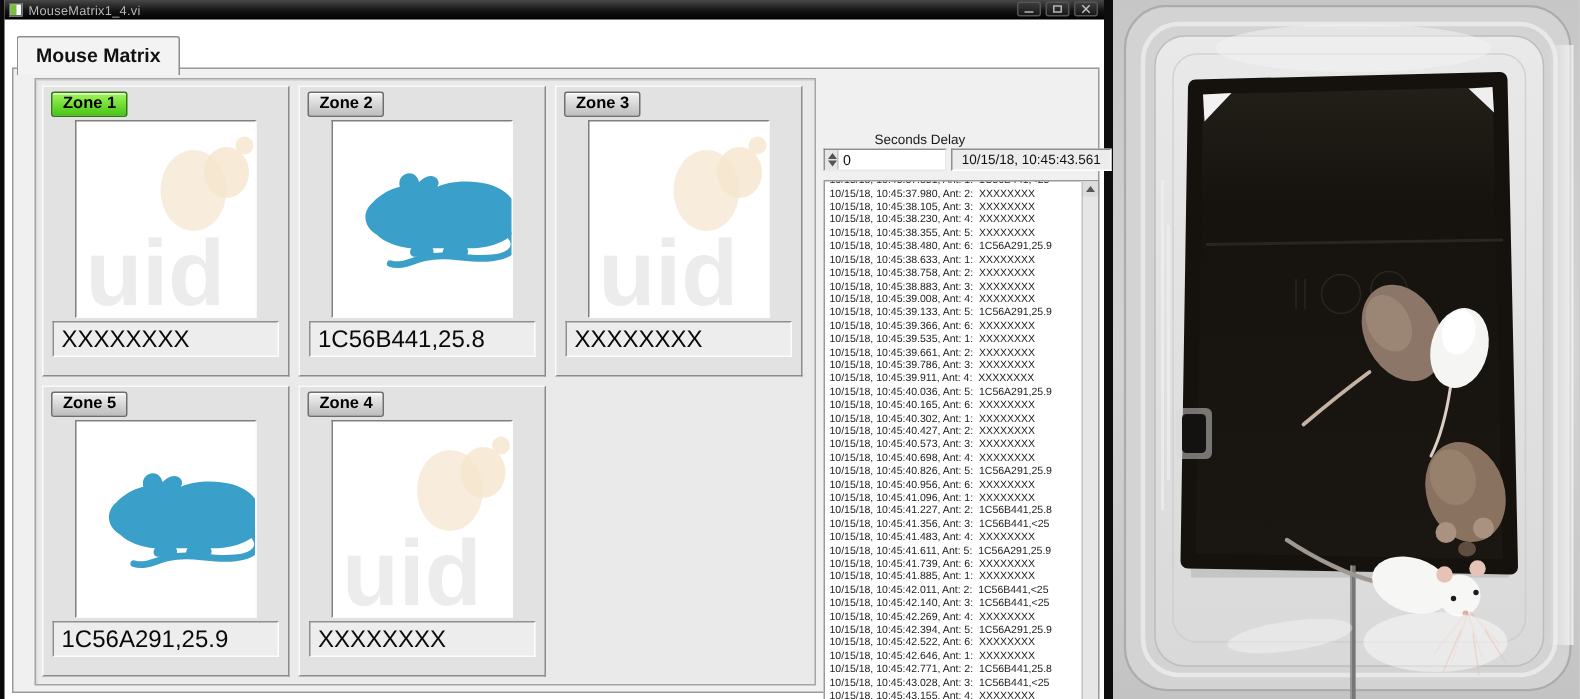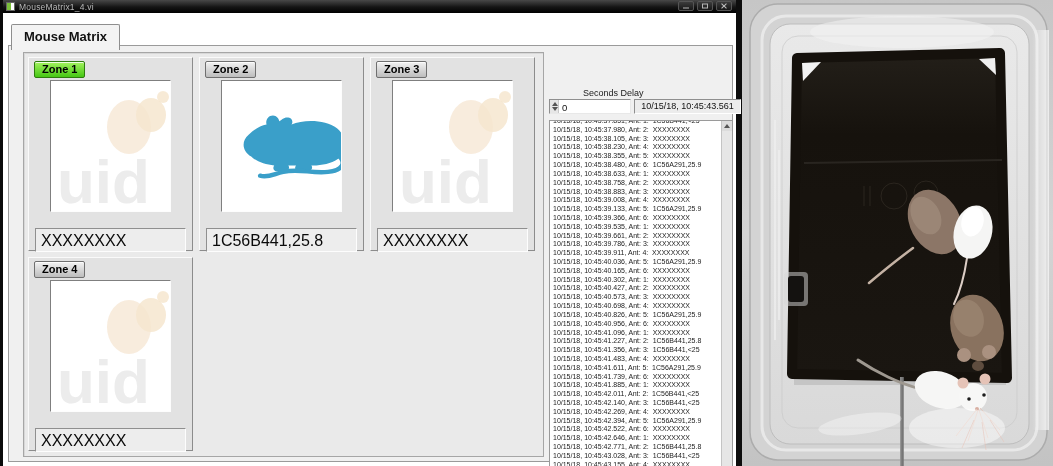--- a/index.html
+++ b/index.html
@@ -60,21 +60,21 @@
     background:linear-gradient(#f2f2f2,#bdbdbd); border:1px solid #6f6f6f; border-radius:2px;
     box-shadow:inset 0 1px 0 rgba(255,255,255,.8);
   }
   .zone-tab.sel { background:linear-gradient(var(--green-light),var(--green)); border-color:#2e7d0e; }
   .imgbox {
     margin:2px auto 0; width:121px; height:132px; background:#fff;
     border:1px solid; border-color:#7f7f7f #fdfdfd #fdfdfd #7f7f7f;
     position:relative; overflow:hidden;
   }
   .valbox {
-    margin:16px auto 0; width:151px; height:24px; background:#ededed;
+    margin:2px auto 0; width:151px; height:24px; background:#ededed;
     border:1px solid; border-color:#8f8f8f #fdfdfd #fdfdfd #8f8f8f;
     font-size:16px; color:#0a0a0a; padding:3px 0 0 5px; white-space:nowrap; overflow:hidden;
   }
   .mouse { position:absolute; left:10px; top:16px; width:128px; height:96px; display:none; }
   .card.m-blue .mouse { display:block; color:var(--blue); }
   .card.m-black .mouse { display:block; color:var(--black); }
   .wm { position:absolute; inset:0; display:none; }
   .card.m-none .wm { display:block; }
 
   
@@ -185,20 +185,30 @@
                 <svg viewBox="0 0 151 132" width="151" height="132">
                     <use href="#uid-wm"></use>
                     <text x="6" y="122" font-size="62" font-weight="bold" fill="#ececec" font-family="Liberation Sans, sans-serif">uid</text>
                   </svg>
               </div>
 
             </div>
             <div class="valbox">XXXXXXXX</div>
           </div>
 
+          <div class="card m-blue">
+            <span class="zone-tab">Zone 5</span>
+            <div class="imgbox">
+
+              <svg class="mouse" viewBox="0 0 200 140">
+                  <use href="#mouse-shape"></use>
+                </svg>
+            </div>
+            <div class="valbox">1C56A291,25.9</div>
+          </div>
 
           <div class="card m-none">
             <span class="zone-tab">Zone 4</span>
             <div class="imgbox">
               <div class="wm">
                 <svg viewBox="0 0 151 132" width="151" height="132">
                     <use href="#uid-wm"></use>
                     <text x="6" y="122" font-size="62" font-weight="bold" fill="#ececec" font-family="Liberation Sans, sans-serif">uid</text>
                   </svg>
               </div>

